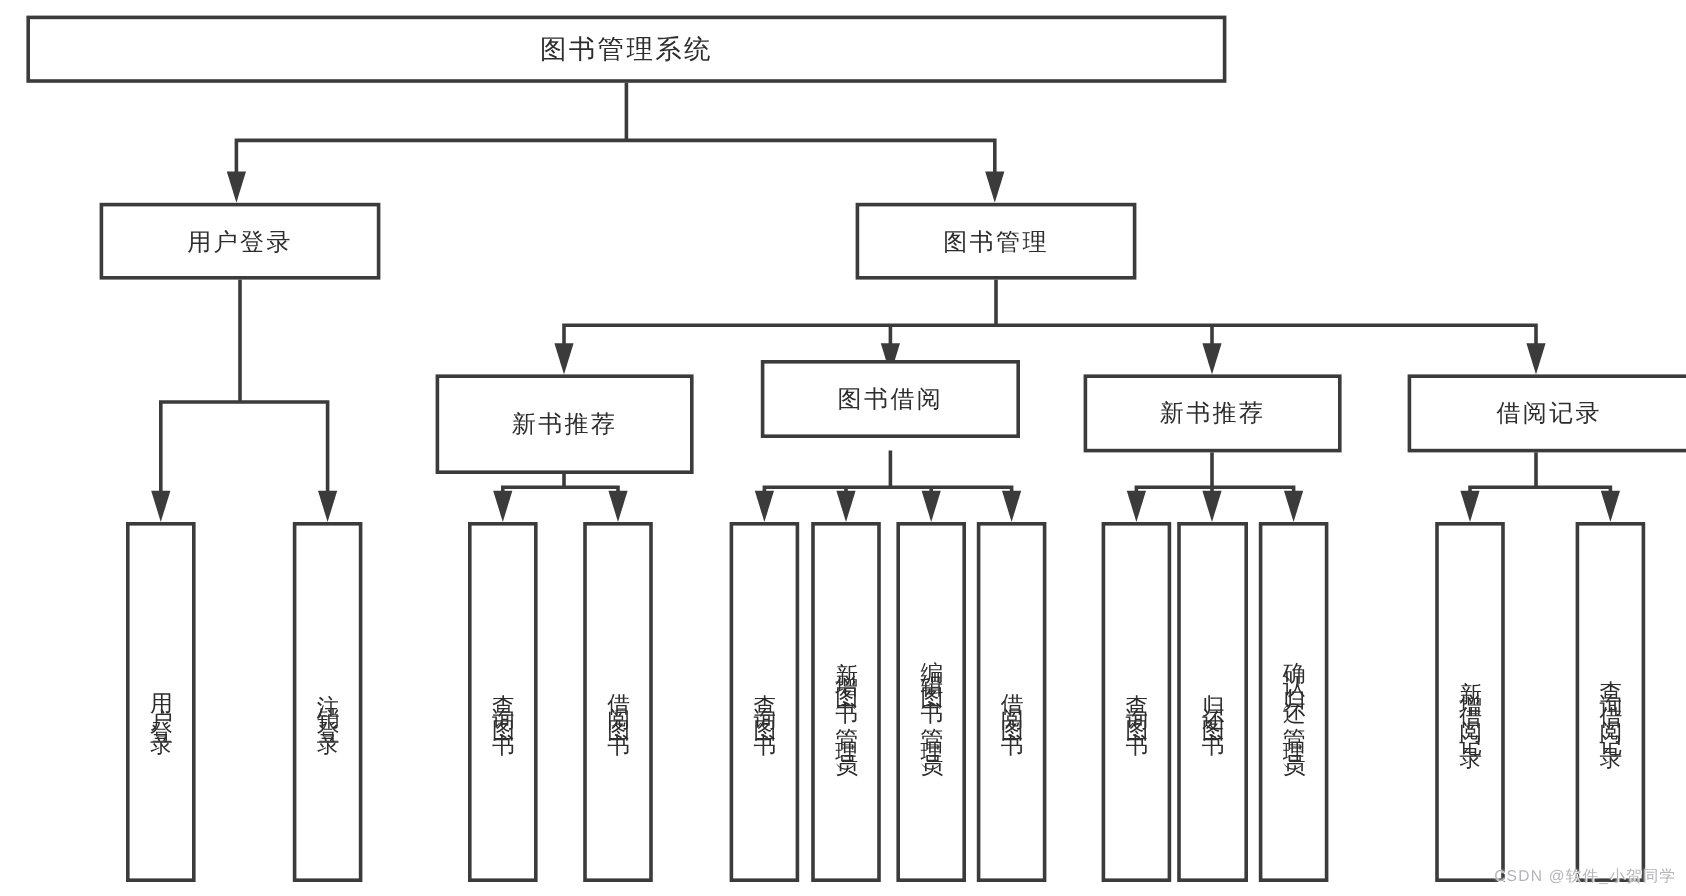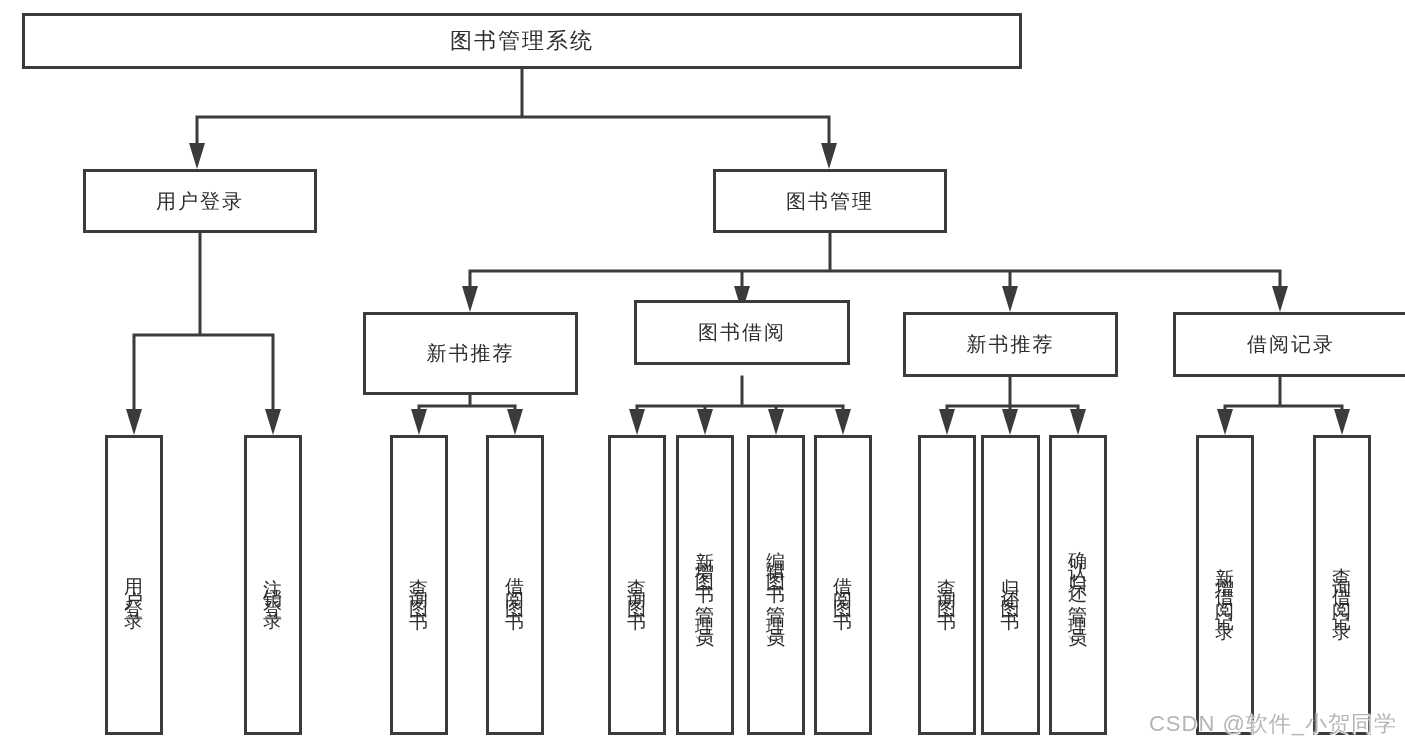--- a/index.html
+++ b/index.html
@@ -55,21 +55,21 @@
     text-orientation: mixed;
     font-size: 19px;
     line-height: 1;
     letter-spacing: 11px;
     color: #2d2d2d;
   }
   .watermark {
     position: absolute;
     right: 8px;
     bottom: 8px;
-    font-size: 22px;
+    font-size: 13px;
     color: #b5b5b9;
     text-shadow: 0 0 2px #ffffff, 1px 1px 0 #ffffff;
     letter-spacing: 1px;
     white-space: nowrap;
   }
 </style>
 </head>
 <body>
 
 <div class="stage">

